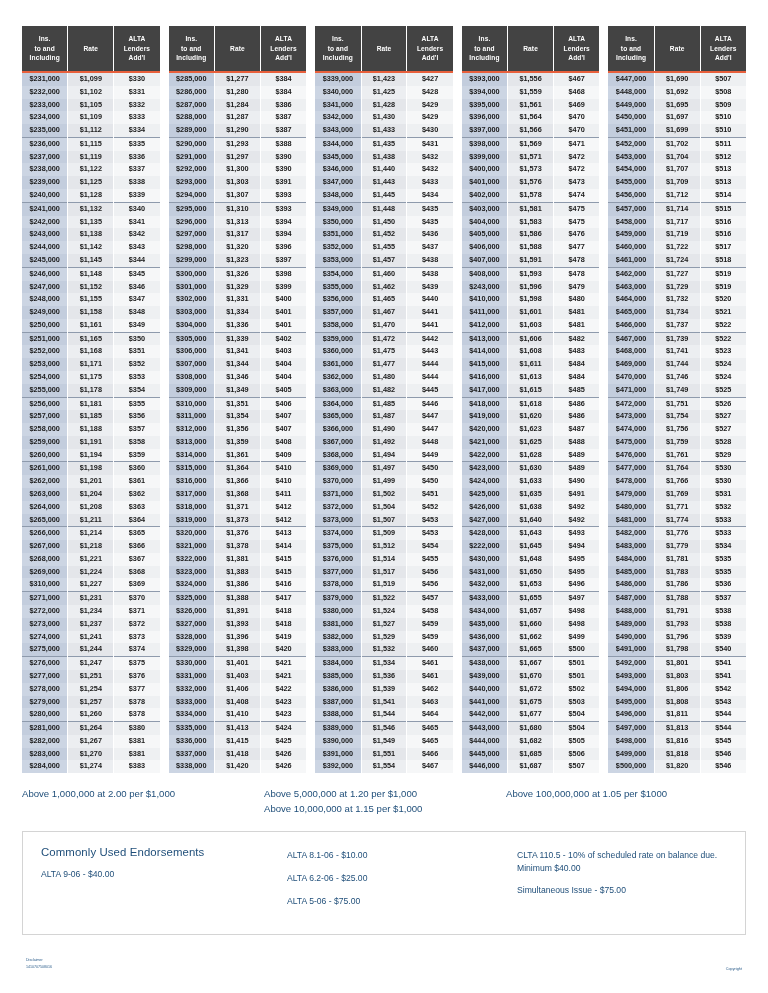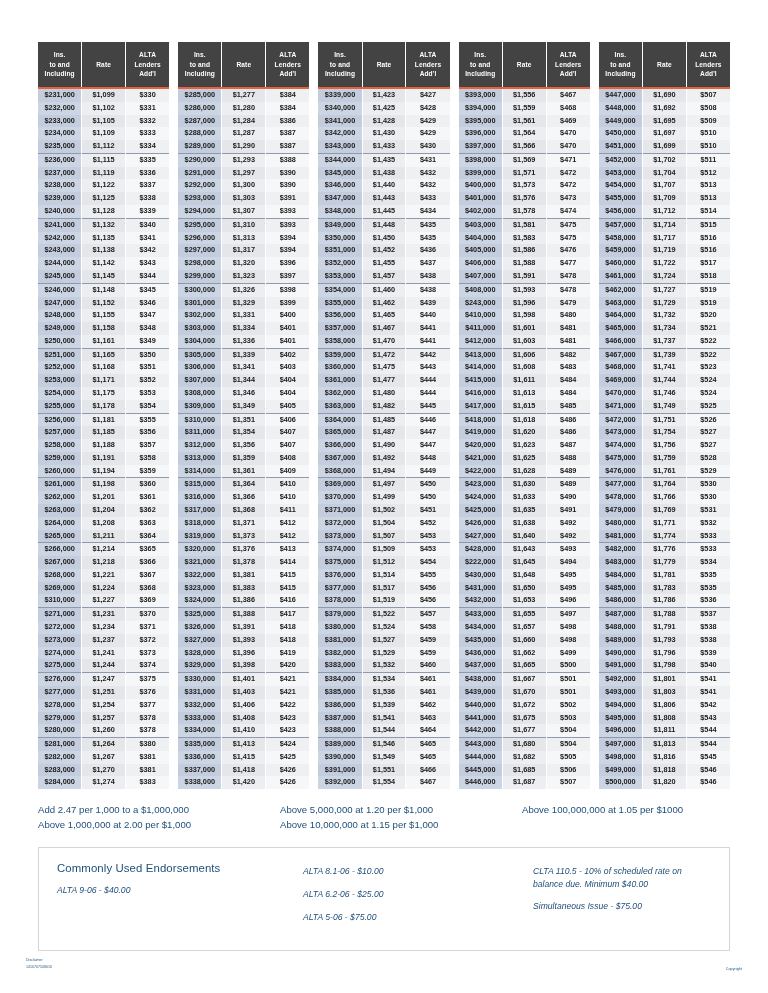--- a/index.html
+++ b/index.html
@@ -3,21 +3,21 @@
 <meta charset="utf-8">
 <style>
   * { box-sizing: border-box; }
   html, body { margin:0; padding:0; }
   body {
     width:768px; height:993px;
     background:#ffffff;
     font-family:"Liberation Sans", sans-serif;
     -webkit-font-smoothing:antialiased;
   }
-  .page { position:relative; width:768px; height:993px; padding:16px; }
+  .page { position:relative; width:768px; height:993px; padding:0; }
 
   
   .rate-grid {
     display:flex;
     gap:9px;
     padding:26px 22px 0 22px;
   }
   .col-group { flex:1 1 0; min-width:0; }
 
   table.rates { width:100%; border-collapse:collapse; table-layout:fixed; }
@@ -89,21 +89,20 @@
   .endorse-title {
     font-size:11.4px;
     font-weight:normal;
     margin-bottom:10px;
     letter-spacing:.1px;
   }
   .endorse-item {
     font-size:8.6px;
     line-height:1.5;
     margin-bottom:9px;
-    font-style:italic;
   }
   .endorse-item.pad-top { margin-top:3px; }
   .endorse-col.c2 .endorse-item { margin-bottom:10px; }
 
   
   .footer {
     position:absolute;
     left:0; right:0; bottom:22px;
     padding:0 26px;
     display:flex;
@@ -1532,21 +1531,20 @@
               <td class="c-rate">$1,820</td>
               <td class="c-alta">$546</td>
             </tr>
           </tbody>
         </table>
       </div>
     </div>
 
   <div class="notes">
       <div class="note-col">
-        <div class="note-line">Add 2.47 per 1,000 to a $1,000,000</div>
         <div class="note-line">Above 1,000,000 at 2.00 per $1,000</div>
       </div>
       <div class="note-col">
         <div class="note-line">Above 5,000,000 at 1.20 per $1,000</div>
         <div class="note-line">Above 10,000,000 at 1.15 per $1,000</div>
       </div>
       <div class="note-col">
         <div class="note-line">Above 100,000,000 at 1.05 per $1000</div>
       </div>
     </div>

